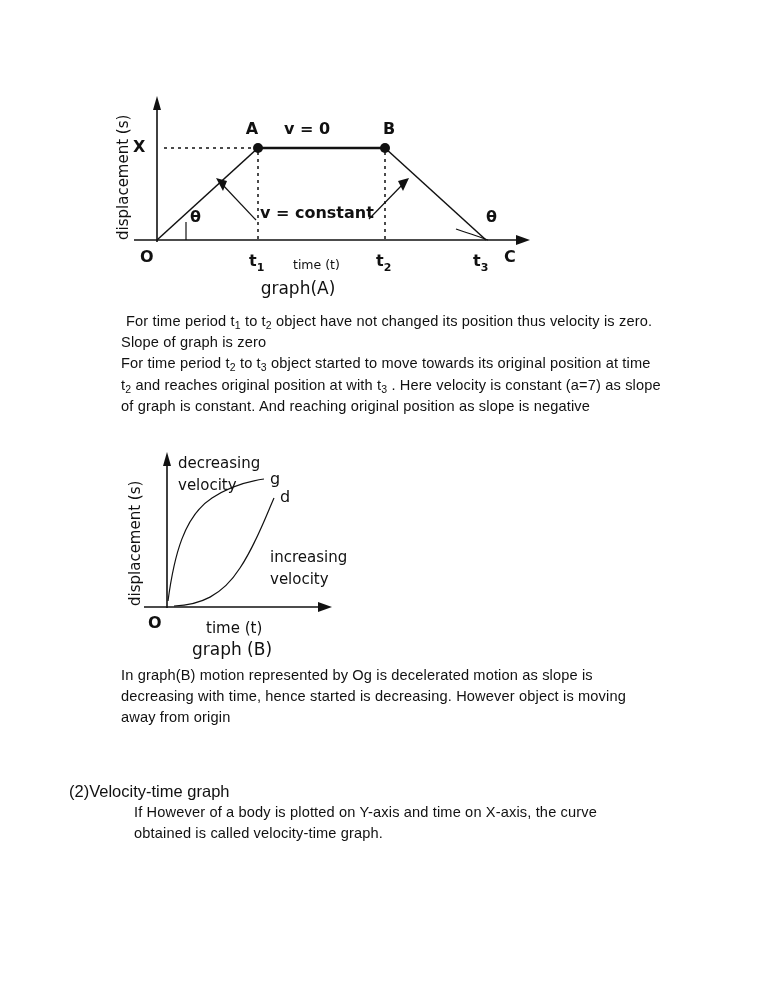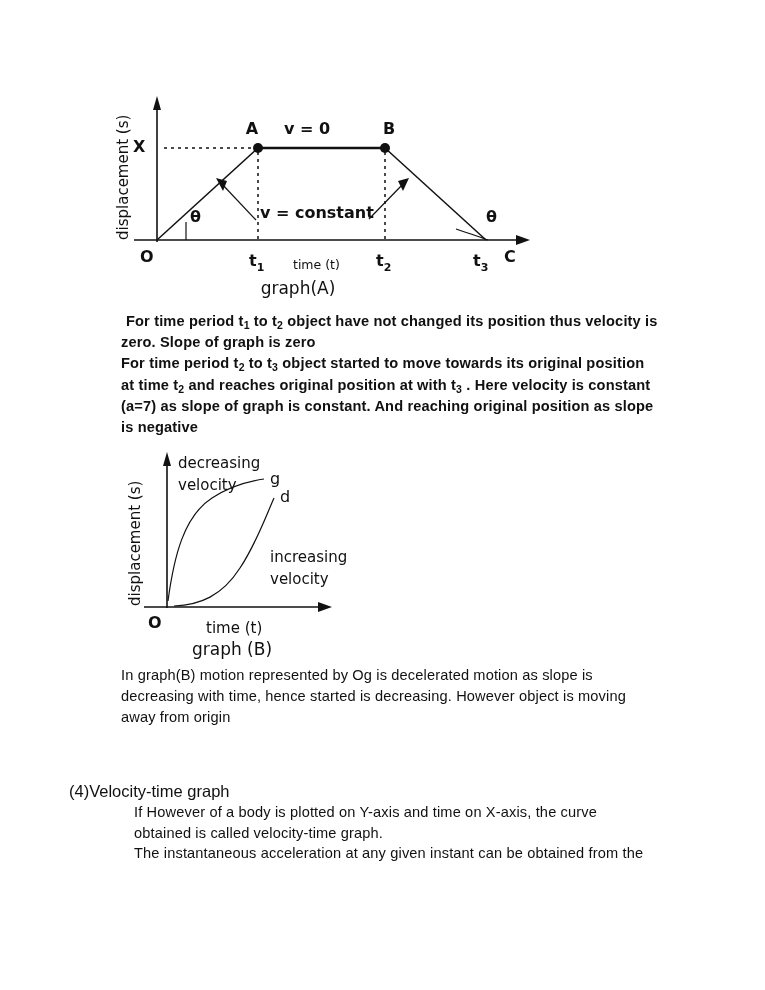--- a/index.html
+++ b/index.html
@@ -59,21 +59,20 @@
   }
   .indent-sp {
     display: inline-block;
     width: 5px;
   }
 
   #para-block-1 {
     left: 121px;
     top: 311px;
     width: 540px;
-    font-weight: bold;
   }
   #para-block-2 {
     left: 121px;
     top: 665px;
     width: 540px;
   }
   #section-heading {
     position: absolute;
     left: 69px;
     top: 780px;
@@ -281,23 +280,22 @@
     </p>
     <p>
       <span>For  time period t</span><sub>2</sub><span> to t</span><sub>3</sub><span> object started to move towards its original position at time t</span><sub>2</sub><span> and reaches original position at with t</span><sub>3</sub><span> . Here velocity is constant (a=7) as slope of graph is constant. And reaching original position as slope is negative</span>
     </p>
   </div>
 
   <div class="textblock" id="para-block-2">
     <p>In graph(B) motion represented by Og is decelerated motion as slope is decreasing with time, hence started is decreasing. However object is moving away from origin</p>
   </div>
 
-  <div id="section-heading">(4)Velocity-time graph</div>
+  <div id="section-heading">(2)Velocity-time graph</div>
 
   <div class="textblock" id="para-block-3">
     <p>If However of a body is plotted on Y-axis and time on X-axis, the curve obtained is called velocity-time graph.</p>
   </div>
 
   <div class="textblock" id="para-block-4">
-    <p>The instantaneous acceleration at any given instant can be obtained from the</p>
   </div>
 
 </div>
 
 </body></html>

